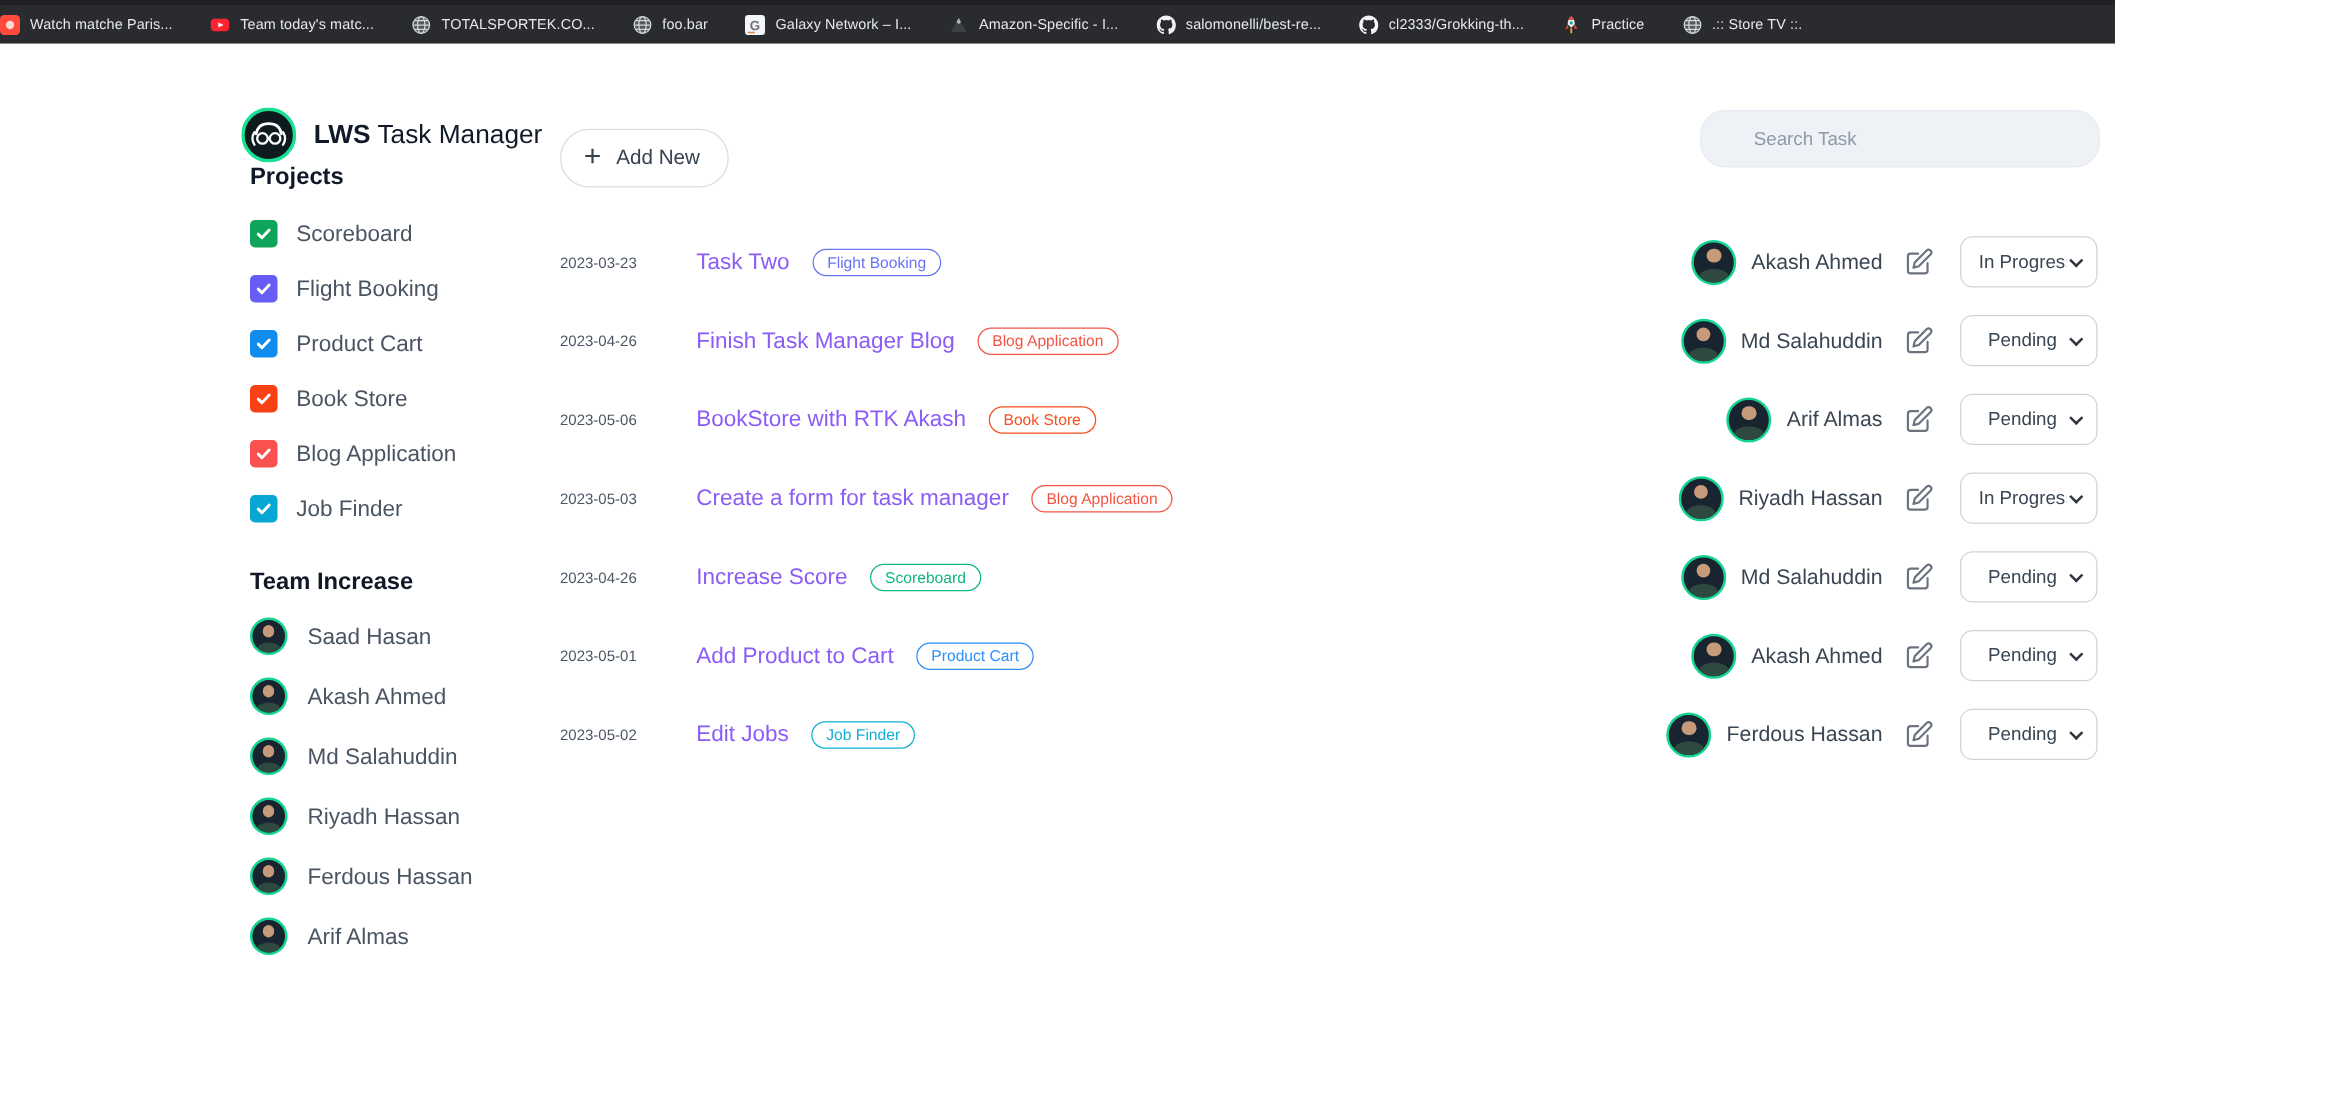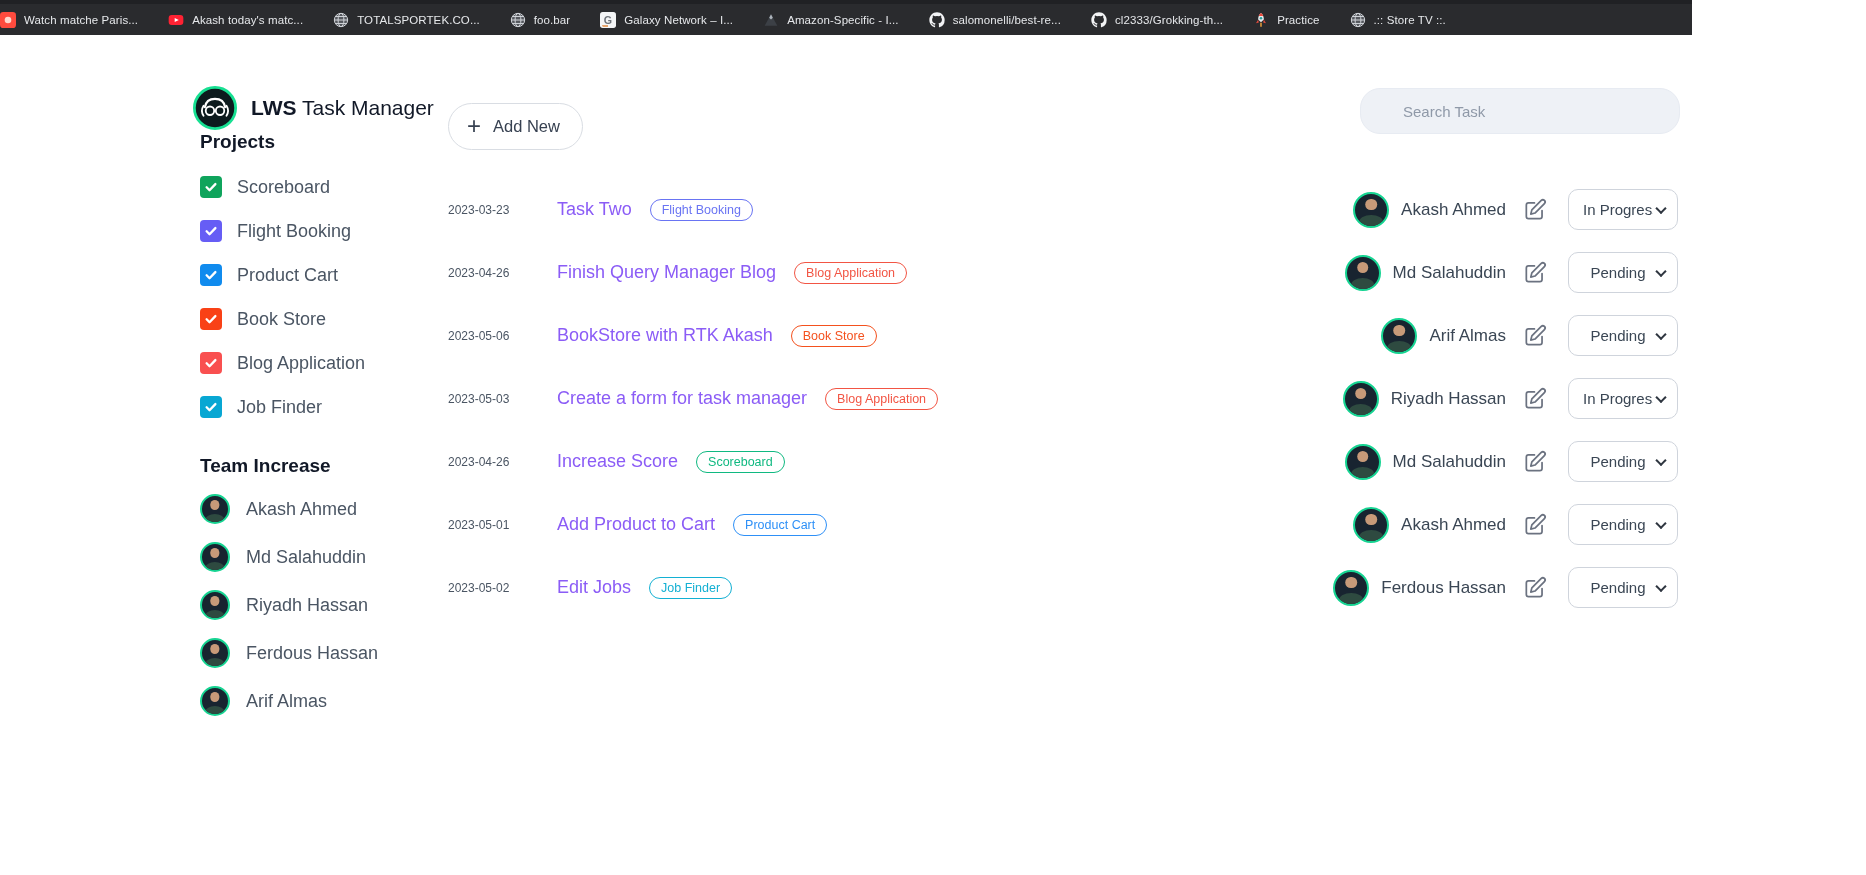--- a/index.html
+++ b/index.html
@@ -98,21 +98,21 @@
           </span>
     <span class="bm-label">Watch matche Paris...</span>
   </div>
         <div class="bm-item">
     <span class="fav">
             <svg viewBox="0 0 24 24">
               <rect x="1" y="4.5" width="22" height="15" rx="4.5" fill="#f23"></rect>
               <path d="M10 9l6.2 3L10 15z" fill="#fff"></path>
             </svg>
           </span>
-    <span class="bm-label">Akash today's matc...</span>
+    <span class="bm-label">Team today's matc...</span>
   </div>
         <div class="bm-item">
     <span class="fav">
             <svg viewBox="0 0 24 24">
               <circle cx="12" cy="12" r="10" fill="#54575d"></circle>
               <ellipse cx="12" cy="12" rx="4.4" ry="10" fill="none" stroke="#d3d6db" stroke-width="1.5"></ellipse>
               <path d="M2.5 12h19M4 6.8h16M4 17.2h16" stroke="#d3d6db" stroke-width="1.5"></path>
               <circle cx="12" cy="12" r="10" fill="none" stroke="#d3d6db" stroke-width="1.5"></circle>
             </svg>
           </span>
@@ -269,20 +269,24 @@
               <path d="M4.5 12.5l5 5L19.5 7" fill="none" stroke="#fff" stroke-width="4" stroke-linecap="round" stroke-linejoin="round"></path>
             </svg>
     </span>
     <span class="proj-label">Job Finder</span>
   </li>
       </ul>
     <h3 class="side-heading team-heading">Team Increase</h3>
     <ul class="members-list" id="members-list">
         <li class="member-item">
     <span class="avatar avatar-sm"></span>
+    <span class="member-name">Saad Hasan</span>
+  </li>
+        <li class="member-item">
+    <span class="avatar avatar-sm"></span>
     <span class="member-name">Akash Ahmed</span>
   </li>
         <li class="member-item">
     <span class="avatar avatar-sm"></span>
     <span class="member-name">Md Salahuddin</span>
   </li>
         <li class="member-item">
     <span class="avatar avatar-sm"></span>
     <span class="member-name">Riyadh Hassan</span>
   </li>
@@ -317,21 +321,21 @@
         <path d="M17.8 3.2a2.05 2.05 0 0 1 2.9 2.9L12 14.8l-3.9 1 1-3.9z"></path>
       </svg>
     </button>
     <div class="select-wrap">
       <select class="status-select"><option>Pending</option><option selected="">In Progress</option></select>
       <span class="chev"></span>
     </div>
   </div>
         <div class="task-row">
     <span class="task-date">2023-04-26</span>
-    <span class="task-title">Finish Query Manager Blog</span>
+    <span class="task-title">Finish Task Manager Blog</span>
     <span class="task-tag" style="color: rgb(242, 85, 68);">Blog Application</span>
     <div class="assignee">
       <span class="avatar"></span>
       <span class="assignee-name">Md Salahuddin</span>
     </div>
     <button class="edit-btn">
       <svg viewBox="0 0 24 24" fill="none" stroke="#6b7280" stroke-width="1.6" stroke-linecap="round" stroke-linejoin="round">
         <path d="M11.5 5.5H6a2 2 0 0 0-2 2V18a2 2 0 0 0 2 2h10.5a2 2 0 0 0 2-2v-5.5"></path>
         <path d="M17.8 3.2a2.05 2.05 0 0 1 2.9 2.9L12 14.8l-3.9 1 1-3.9z"></path>
       </svg>

